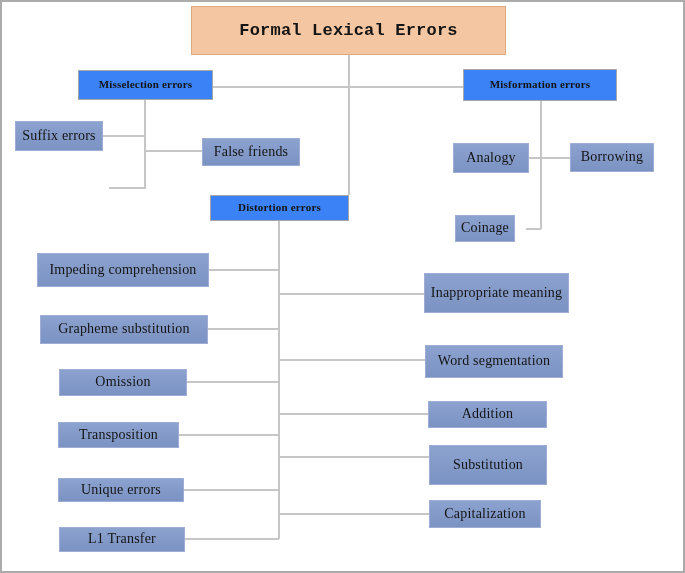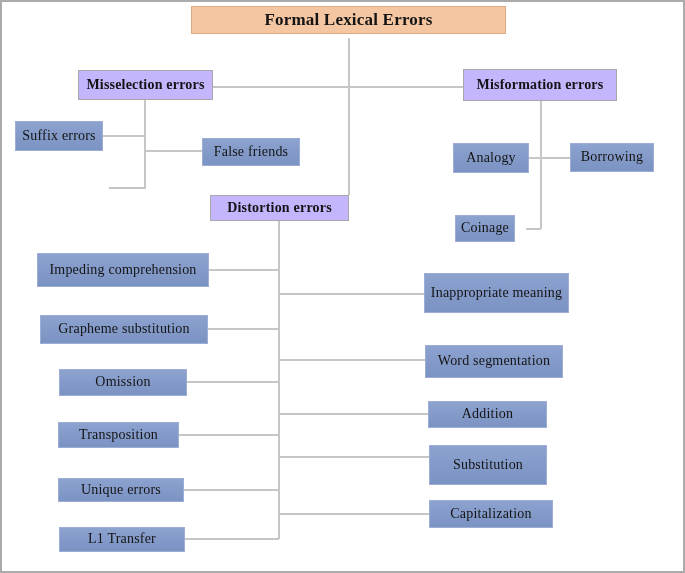--- a/index.html
+++ b/index.html
@@ -25,61 +25,61 @@
     letter-spacing: 0.2px;
     white-space: nowrap;
   }
   .root {
     background: #f4c6a2;
     border: 1px solid #dcaa82;
     font-weight: bold;
     font-size: 17px;
   }
   .cat {
-    background: #c4b5fd;
+    background: #3b82f6;
     border: 1px solid #a8a8a8;
     font-weight: bold;
-    font-size: 14px;
+    font-size: 11px;
     text-align: center;
   }
   .leaf {
     background: linear-gradient(to bottom, #8fa5d225 0%, #8ca2cf 0%, #7b93c3 100%);
     background-color: #8098c8;
     border: 1px solid #9dadd6;
     font-size: 14px;
   }
   .line {
     position: absolute;
     background: #c6c6c6;
   }
   .h { height: 1.5px; }
   .v { width: 1.5px; }
 
   
-  #n-formal        { left:189px; top:4px;   width:315px; height:28px; }
+  #n-formal        { left:189px; top:4px;   width:315px; height:49px;font-family:Liberation Mono, monospace; }
   #n-misselection  { left:76px;  top:68px;  width:135px; height:30px; }
   #n-suffix        { left:13px;  top:119px; width:88px;  height:30px; }
   #n-prefix        { left:15px;  top:172px; width:92px;  height:28px; }
   #n-falsefriends  { left:200px; top:136px; width:98px;  height:28px; }
   #n-misformation  { left:461px; top:67px;  width:154px; height:32px; }
   #n-analogy       { left:451px; top:141px; width:76px;  height:30px; }
   #n-borrowing     { left:568px; top:141px; width:84px;  height:29px; }
   #n-coinage       { left:453px; top:213px; width:60px;  height:27px; }
   #n-distortion    { left:208px; top:193px; width:139px; height:26px; }
   #n-impeding      { left:35px;  top:251px; width:172px; height:34px; }
   #n-grapheme      { left:38px;  top:313px; width:168px; height:29px; }
   #n-omission      { left:57px;  top:367px; width:128px; height:27px; }
   #n-transposition { left:56px;  top:420px; width:121px; height:26px; }
   #n-unique        { left:56px;  top:476px; width:126px; height:24px; }
   #n-l1transfer    { left:57px;  top:525px; width:126px; height:25px; }
   #n-inappropriate { left:422px; top:271px; width:145px; height:40px; }
   #n-wordseg       { left:423px; top:343px; width:138px; height:33px; }
   #n-addition      { left:426px; top:399px; width:119px; height:27px; }
   #n-substitution  { left:427px; top:443px; width:118px; height:40px; }
-  #n-capitalization{ left:427px; top:498px; width:124px; height:28px; }
+  #n-capitalization{ left:427px; top:498px; width:112px; height:28px; }
 
   
   #c-root-v        { left:346px; top:36px;  height:157px; }
   #c-top-h         { left:211px; top:84px;  width:250px; }
   #c-missel-v      { left:142px; top:98px;  height:89px; }
   #c-suffix-h      { left:101px; top:133px; width:42px; }
   #c-false-h       { left:143px; top:148px; width:57px; }
   #c-prefix-h      { left:107px; top:185px; width:36px; }
   #c-misform-v     { left:538px; top:99px;  height:128px; }
   #c-analogy-h     { left:527px; top:155px; width:41px; }

